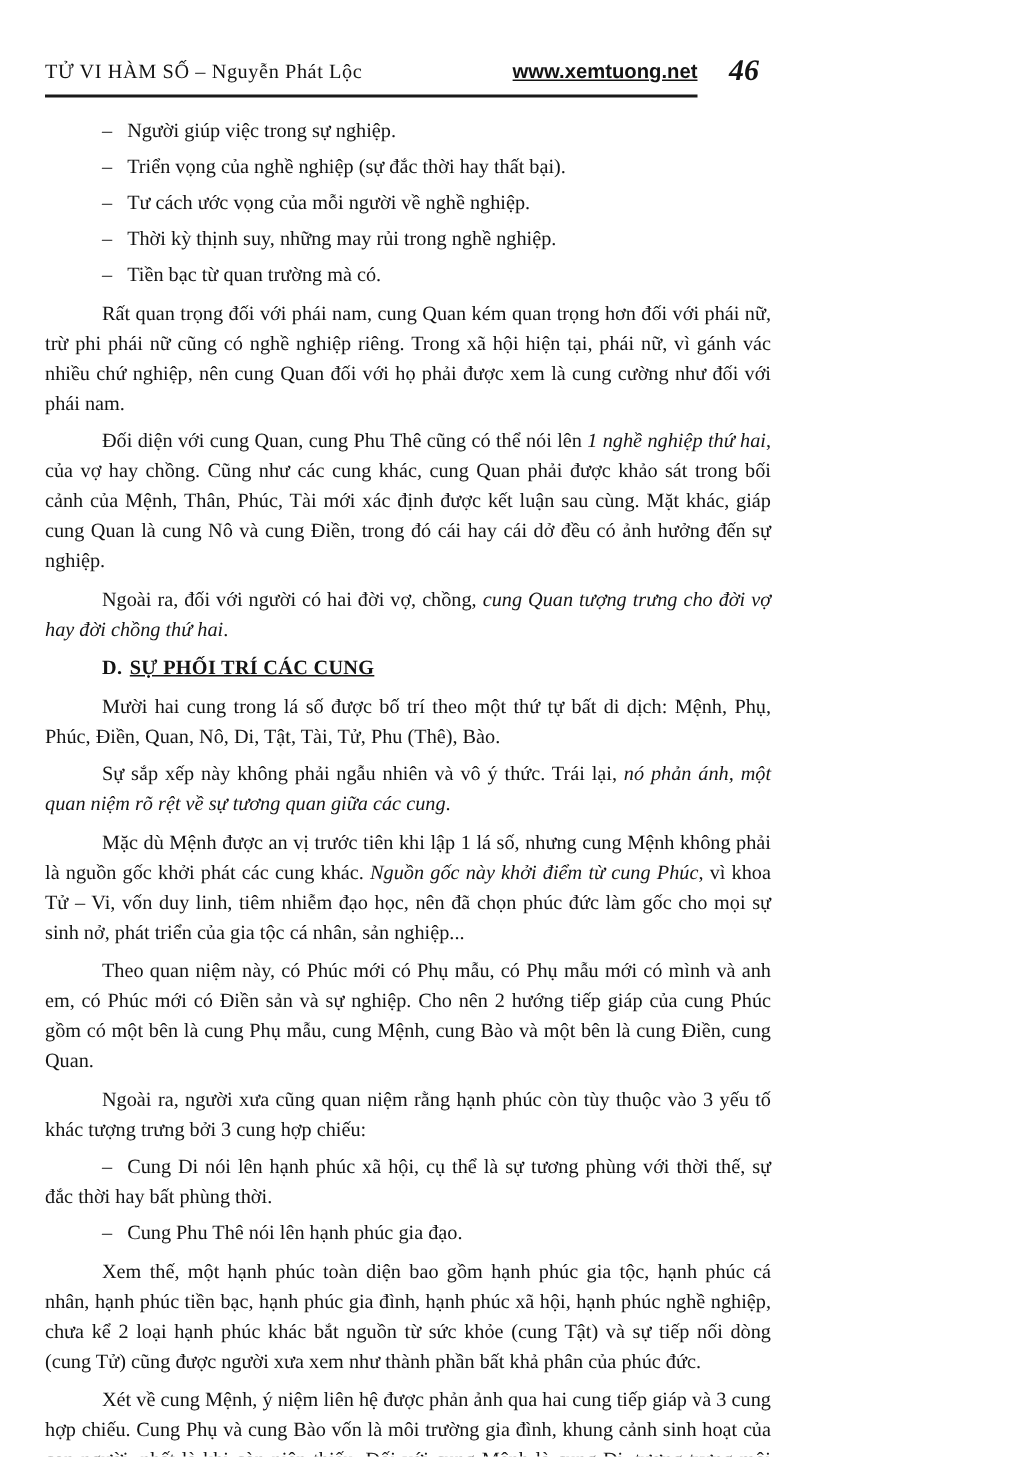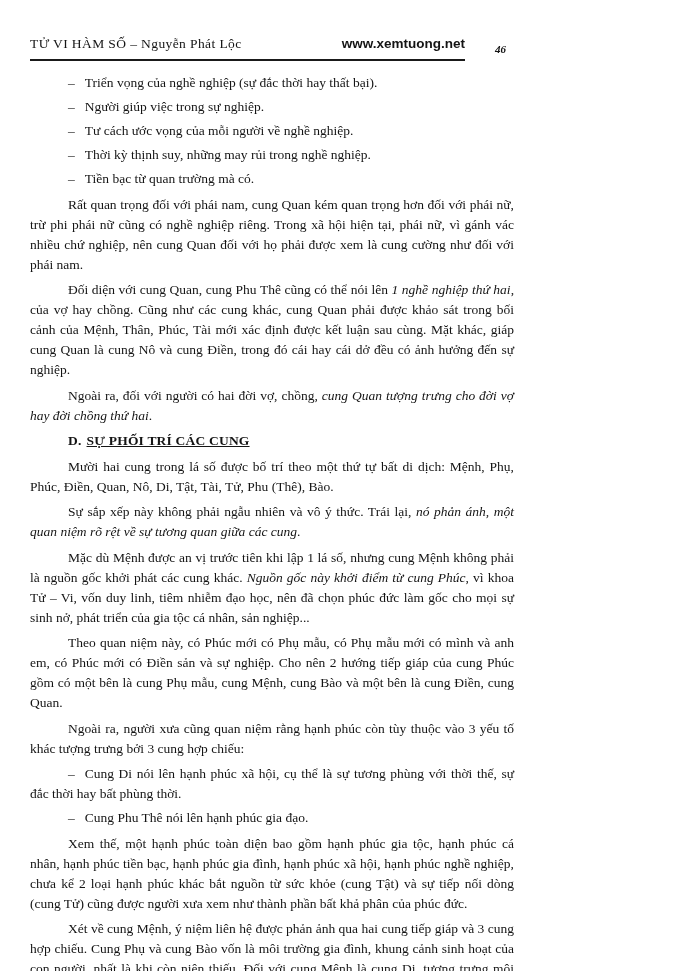--- a/index.html
+++ b/index.html
@@ -33,27 +33,28 @@
   .book-title {
     font-size: 13.5px;
     letter-spacing: 0.4px;
     white-space: nowrap;
   }
   .website {
     font-family: "Liberation Sans", "DejaVu Sans", sans-serif;
     font-weight: bold;
     font-size: 13.5px;
     white-space: nowrap;
+    text-decoration: underline;
   }
   .page-num {
     width: 49px;
     text-align: right;
     font-weight: bold;
     font-style: italic;
-    font-size: 11px;
+    font-size: 20px;
     padding-bottom: 6px;
     padding-right: 8px;
     box-sizing: border-box;
   }
   
   .doc { margin-top: 12px; }
   .doc p {
     margin: 5.5px 0;
     font-size: 13.5px;
     line-height: 20px;
@@ -83,22 +84,22 @@
   <div class="header-row">
     <div class="header-main">
       <span class="book-title">TỬ VI HÀM SỐ – Nguyễn Phát Lộc</span>
       <span class="website">www.xemtuong.net</span>
     </div>
     <span class="page-num">46</span>
   </div>
 
   <div class="doc">
 
+    <p class="bullet"><span class="dash">–</span><span>Người giúp việc trong sự nghiệp.</span></p>
     <p class="bullet"><span class="dash">–</span><span>Triển vọng của nghề nghiệp (sự đắc thời hay thất bại).</span></p>
-    <p class="bullet"><span class="dash">–</span><span>Người giúp việc trong sự nghiệp.</span></p>
     <p class="bullet"><span class="dash">–</span><span>Tư cách ước vọng của mỗi người về nghề nghiệp.</span></p>
     <p class="bullet"><span class="dash">–</span><span>Thời kỳ thịnh suy, những may rủi trong nghề nghiệp.</span></p>
     <p class="bullet"><span class="dash">–</span><span>Tiền bạc từ quan trường mà có.</span></p>
 
     <p>Rất quan trọng đối với phái nam, cung Quan kém quan trọng hơn đối với phái nữ, trừ phi phái nữ cũng có nghề nghiệp riêng. Trong xã hội hiện tại, phái nữ, vì gánh vác nhiều chứ nghiệp, nên cung Quan đối với họ phải được xem là cung cường như đối với phái nam.</p>
 
     <p><span>Đối diện với cung Quan, cung Phu Thê cũng có thể nói lên </span><span class="iu">1 nghề nghiệp thứ hai</span><span>, của vợ hay chồng. Cũng như các cung khác, cung Quan phải được khảo sát trong bối cảnh của Mệnh, Thân, Phúc, Tài mới xác định được kết luận sau cùng. Mặt khác, giáp cung Quan là cung Nô và cung Điền, trong đó cái hay cái dở đều có ảnh hưởng đến sự nghiệp.</span></p>
 
     <p><span>Ngoài ra, đối với người có hai đời vợ, chồng, </span><span class="iu">cung Quan tượng trưng cho đời vợ hay đời chồng thứ hai</span><span>.</span></p>
 

